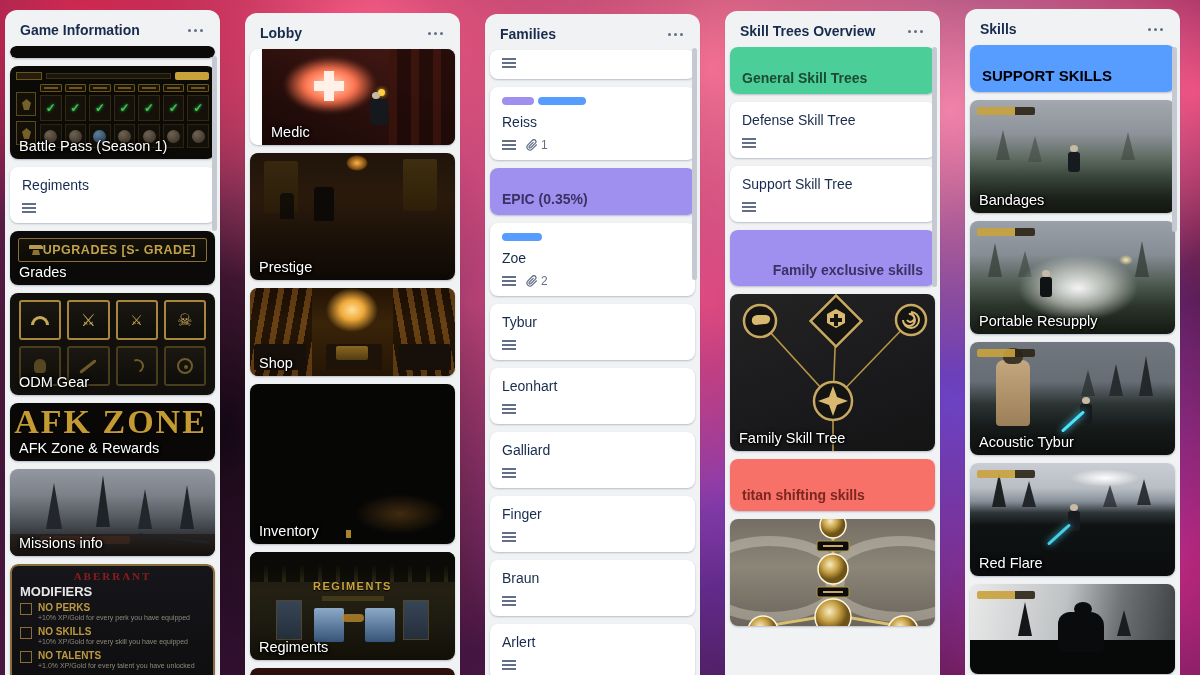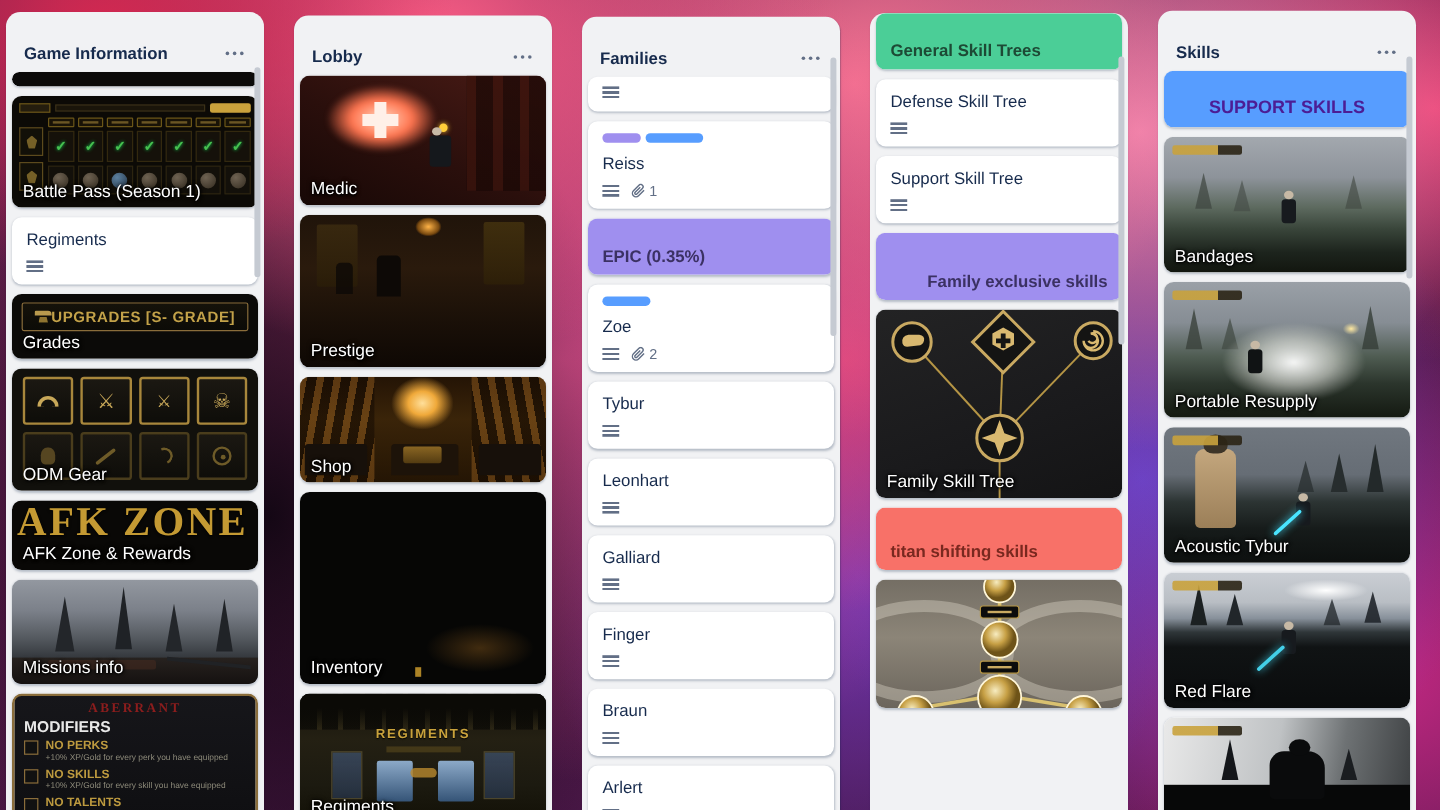--- a/index.html
+++ b/index.html
@@ -24,21 +24,21 @@
   }
 
   .lists{ position:absolute; left:5px; top:0; display:flex; gap:25px; }
   .list{
     width:215px; background:#f1f2f4; border-radius:12px;
     padding:0 5px 8px 5px; position:relative; height:700px;
     box-shadow:0 1px 1px rgba(9,30,66,.25);
     flex-shrink:0;
   }
   .list.mt0{margin-top:10px}.list.mt1{margin-top:13px}.list.mt2{margin-top:14px}.list.mt3{margin-top:11px}.list.mt4{margin-top:9px}
-  .list-header{ display:flex; align-items:center; justify-content:space-between; padding:26px 8px 8px 10px; }
+  .list-header{ display:flex; align-items:center; justify-content:space-between; padding:12px 8px 8px 10px; }
   .list-title{ font-size:14px; font-weight:700; color:#172b4d; }
   .dots{ display:flex; gap:3px; padding:4px; cursor:pointer; }
   .dots i{ width:3px; height:3px; border-radius:50%; background:#626f86; }
 
   .cards{ display:flex; flex-direction:column; gap:8px; }
   .card{
     background:#fff; border-radius:8px; position:relative; overflow:hidden;
     box-shadow:0 1px 2px rgba(9,30,66,.25);
   }
   .card.text{ padding:8px 12px 8px; }
@@ -50,21 +50,21 @@
   .pill{ height:8px; border-radius:4px; }
   .pill.purple{ width:32px; background:#9f8fef; }
   .pill.blue{ width:48px; background:#579dff; }
   .pill.blue.sm{ width:40px; }
 
   .cover{ display:flex; align-items:flex-end; padding:8px 12px; font-size:14px;font-weight:bold; }
   .cover.green{ height:47px; background:#4bce97; color:#1d4a35; }
   .cover.purple{ height:47px; background:#9f8fef; color:#3b3163; }
   .cover.purple.sm{ height:56px;justify-content:flex-end; }
   .cover.red{ height:52px; background:#f87168; color:#79281f; }
-  .cover.blue{ height:47px; background:#579dff; color:#4c1d95;justify-content:center; }
+  .cover.blue{ height:47px; background:#579dff; color:#000000; }
   .cover.blue .cov-t{ font-size:15px; }
 
   .im{ position:relative; overflow:hidden; }
   .im-title{
     position:absolute; left:9px; bottom:5px; color:#fff; font-size:14.5px; z-index:5;
     text-shadow:0 1px 2px #000, 0 0 4px rgba(0,0,0,.95), 1px 0 2px #000;
   }
 
   
   .im-stub-dark{ height:12px; background:#0b0a09; border-radius:8px; }
@@ -134,21 +134,21 @@
 
   .im-aberrant{ height:150px; background:linear-gradient(180deg,#16161a,#101013 60%,#0c0c0e); border:2px solid #8a6d3b; border-radius:8px; padding:4px 8px; }
   .ab-head{ text-align:center; color:#8c1d1d; font-weight:bold; font-size:11px; letter-spacing:2px; font-family:"Liberation Serif", serif; }
   .ab-sub{ color:#e8e8e8; font-weight:bold; font-size:13px; margin:2px 0 3px; }
   .ab-row{ display:flex; gap:6px; margin-bottom:4px; }
   .ab-box{ width:12px; height:12px; border:1.5px solid #8a6d3b; background:#111; flex-shrink:0; margin-top:1px; }
   .ab-name{ color:#bd9a3f; font-weight:bold; font-size:10px; line-height:11px; }
   .ab-desc{ color:#8d8a7a; font-size:7px; line-height:9px; }
 
   
-  .im-medic{ height:108px; background:linear-gradient(205deg,#4a1b15,#2a0f0c 55%,#170806); }
+  .im-medic{ height:96px; background:linear-gradient(205deg,#4a1b15,#2a0f0c 55%,#170806);margin-left:12px; }
   .im-medic .glow{ position:absolute; left:22px; top:8px; width:92px; height:56px; background:radial-gradient(closest-side,#ffd9c2,#ff7550 55%, rgba(120,30,20,0) 100%); filter:blur(2px); }
   .im-medic .cross{ position:absolute; left:52px; top:22px; width:30px; height:30px; }
   .im-medic .cross::before{ content:""; position:absolute; left:10px; top:0; width:10px; height:30px; background:#fff0e8; }
   .im-medic .cross::after{ content:""; position:absolute; left:0; top:10px; width:30px; height:10px; background:#fff0e8; }
   .im-medic .scaffold{ position:absolute; right:0; top:0; width:66px; height:96px; background:repeating-linear-gradient(90deg, rgba(60,20,14,.9) 0 8px, rgba(30,10,8,.9) 8px 22px), linear-gradient(180deg,#3c1a12,#1c0a08); opacity:.85; }
   .im-medic .coin{ position:absolute; left:116px; top:40px; width:7px; height:7px; border-radius:50%; background:#ffce3a; box-shadow:0 0 4px #ffce3a; }
   .im-medic .char{ position:absolute; left:108px; top:50px; width:18px; height:26px; background:#15181c; border-radius:3px; }
 
   .im-prestige{ height:127px; background:linear-gradient(180deg,#20140a 0%, #2a1a0c 35%, #1a1008 70%, #0e0804 100%); }
   .im-prestige .win{ position:absolute; width:34px; height:52px; background:linear-gradient(180deg,#4a3category012,#3a2a10); background:linear-gradient(180deg,#443category010,#332508); opacity:.8; border-radius:2px; }
@@ -544,20 +544,28 @@
           <div class="card-title">Arlert</div>
           <div class="badges">
               <span class="icon-desc"></span>
             </div>
         </div>
 
       </div>
     </div>
 
     <div class="list mt3">
+      <div class="list-header">
+        <span class="list-title">Skill Trees Overview</span>
+        <span class="dots">
+            <i></i>
+            <i></i>
+            <i></i>
+          </span>
+      </div>
       <div class="vscroll" style="top:36px;height:240px;"></div>
       <div class="cards">
 
         <div class="card">
           <div class="cover green">
             <span class="cov-t">General Skill Trees</span>
           </div>
         </div>
 
         <div class="card text">

